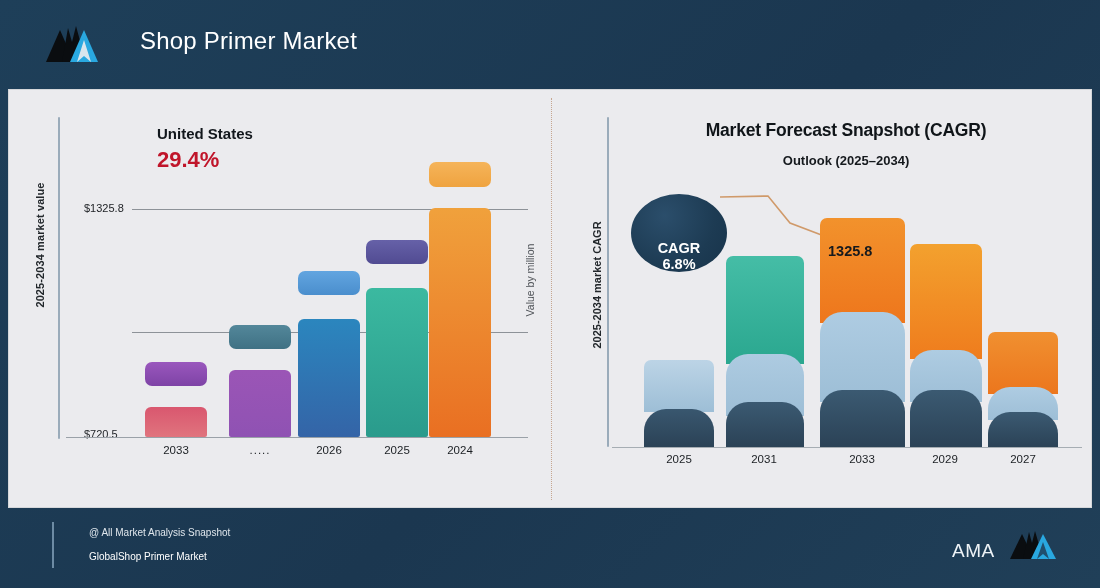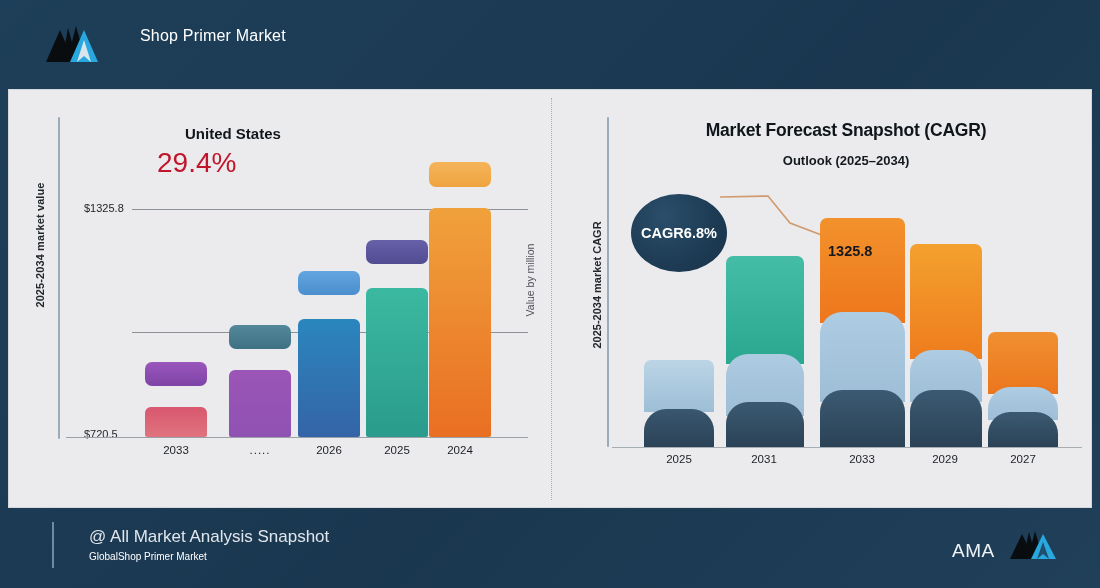--- a/index.html
+++ b/index.html
@@ -13,21 +13,21 @@
     background:linear-gradient(135deg,#1e3f59 0%,#1b3750 55%,#203f58 100%);
   }
 
   
   .header{
     position:absolute; left:0; top:0; width:1100px; height:88px;
   }
   .logo-wrap{ position:absolute; left:44px; top:22px; width:56px; height:44px; }
   .header-title{
     position:absolute; left:140px; top:27px;
-    font-size:16px; color:#ffffff; letter-spacing:.2px; font-weight:400;
+    font-size:24px; color:#ffffff; letter-spacing:.2px; font-weight:400;
     white-space:nowrap;
   }
 
   
   .card{
     position:absolute; left:8px; top:89px; width:1084px; height:419px;
     background:#ebebee;
     border:1px solid #d5d7da;
   }
 
@@ -51,25 +51,25 @@
     letter-spacing:.1px;
   }
   .ylabel-right{
     position:absolute; left:452px; top:185px; width:140px;
     transform:rotate(-90deg);
     font-size:10.5px; font-weight:400; color:#4d5156; text-align:center;
   }
 
   .region-title{
     position:absolute; left:149px; top:36px;
-    font-size:15px; font-weight:700; color:#12171c;margin-left:28px;
+    font-size:15px; font-weight:700; color:#12171c;
   }
   .region-value{
     position:absolute; left:149px; top:58px;
-    font-size:28px; font-weight:400; color:#c0152a;text-align:right;
+    font-size:22px; font-weight:700; color:#c0152a;text-align:right;
   }
 
   .gridline{
     position:absolute; height:1px; background:#8d9298;
   }
   .gl-top{ left:124px; top:120px; width:396px; }
   .gl-mid{ left:124px; top:243px; width:396px; }
 
   .ytick{
     position:absolute; font-size:11px; color:#1c1f23; font-weight:400;
@@ -110,21 +110,21 @@
   }
   .r-sub{
     position:absolute; left:46px; top:64px; width:480px; text-align:center;
     font-size:13px; font-weight:700; color:#15191d;
   }
 
   .cagr-bubble{
     position:absolute; left:71px; top:105px; width:96px; height:78px;
     background:radial-gradient(circle at 35% 28%, #2b4e6b 0%, #1d3b53 60%, #17334a 100%);
     border-radius:50%;
-    display:flex; flex-direction:row; align-items:center; justify-content:center;
+    display:flex; flex-direction:column; align-items:center; justify-content:flex-end;
     color:#fff;
   }
   .cagr-bubble .l1{ font-size:14.5px; font-weight:700; line-height:1.12; }
   .cagr-bubble .l2{ font-size:14.5px; font-weight:700; line-height:1.12; }
 
   .connector{ position:absolute; left:160px; top:100px; width:200px; height:90px; }
 
   .value-label{
     position:absolute; left:828px; top:243px;
     font-size:14.5px; font-weight:700; color:#15191d;text-align:right;
@@ -139,21 +139,21 @@
     text-align:center; width:76px;
   }
 
   
   .footer{ position:absolute; left:0; top:508px; width:1100px; height:80px; }
   .footer-rule{
     position:absolute; left:52px; top:14px; width:2px; height:46px;
     background:#6d8ba4;
   }
   .footer-l1{
-    position:absolute; left:89px; top:19px; font-size:17px; color:#dfe6ec;
+    position:absolute; left:89px; top:19px; font-size:10px; color:#dfe6ec;
   }
   .footer-l2{
     position:absolute; left:89px; top:43px; font-size:10px; color:#ffffff;
   }
   .footer-brand{
     position:absolute; left:952px; top:32px; font-size:19px; color:#eef3f7;
     letter-spacing:.5px;
   }
   .footer-logo{ position:absolute; left:1008px; top:528px; width:50px; height:34px; }
 </style>

